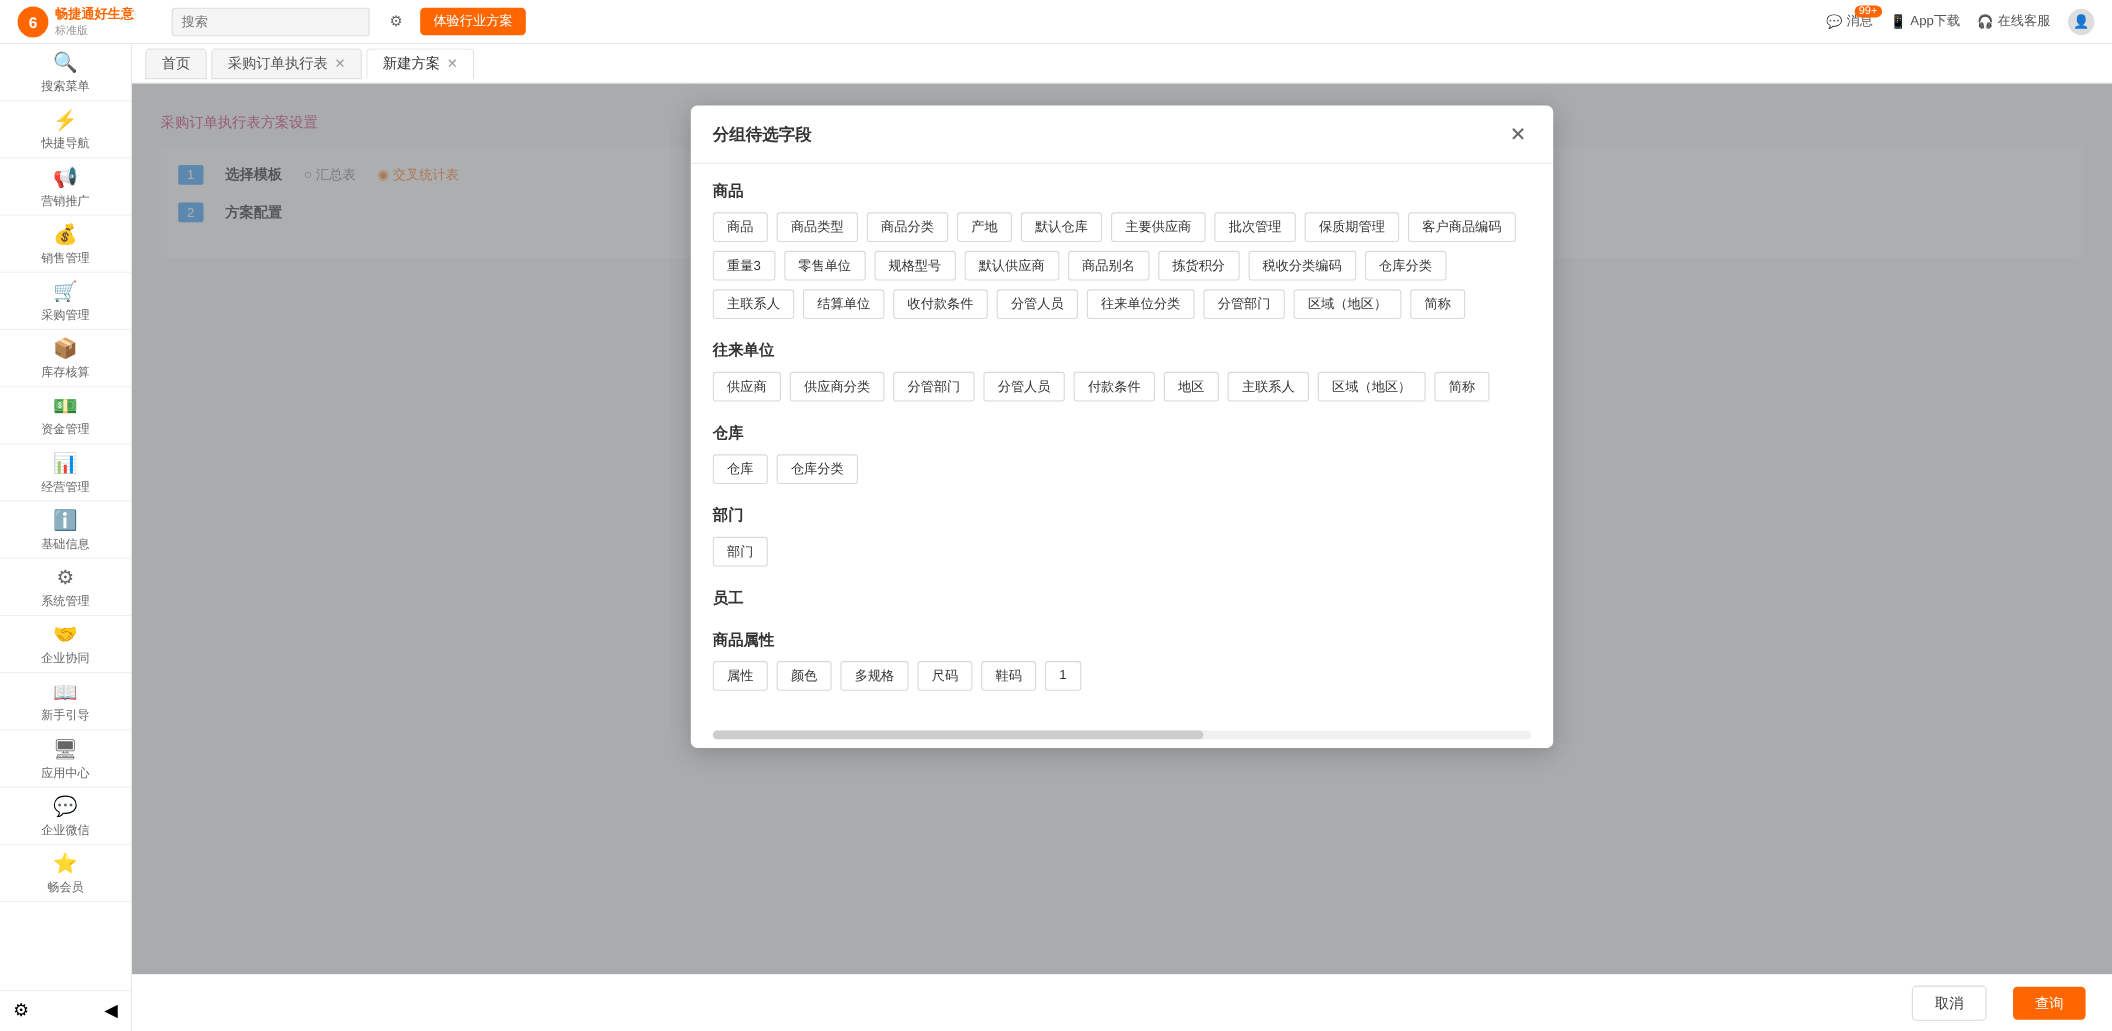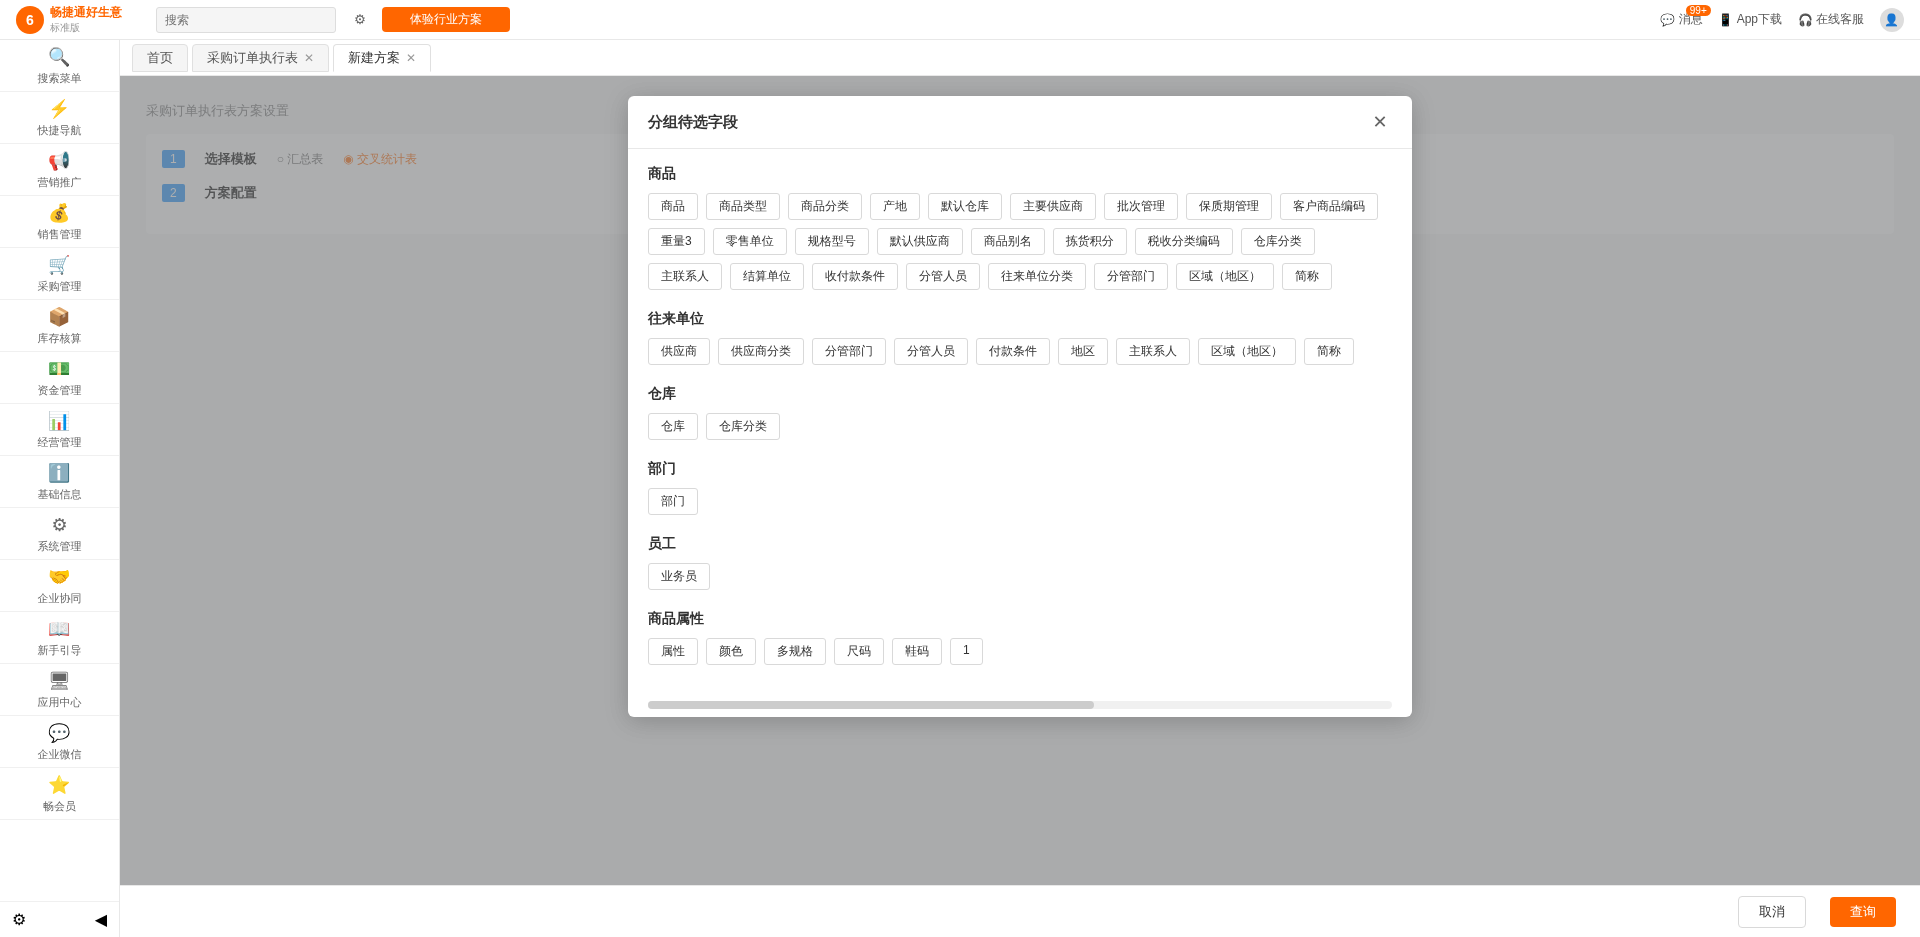--- a/index.html
+++ b/index.html
@@ -32,21 +32,21 @@
       width: 100%; height: 26px; border: 1px solid #ddd; border-radius: 3px;
       padding: 0 8px; font-size: 12px; outline: none;
     }
     .header-middle { flex: 1; display: flex; align-items: center; gap: 8px; margin-left: 10px; }
     .gear-btn {
       width: 28px; height: 28px; border: none; background: none; cursor: pointer;
       display: flex; align-items: center; justify-content: center; color: #666;
     }
     .trial-btn {
       background: #f60; color: #fff; border: none; border-radius: 4px;
-      padding: 4px 28px; cursor: pointer; font-size: 12px; text-align: center;
+      padding: 4px 12px; cursor: pointer; font-size: 12px; text-align: center;
     }
     .header-right {
       display: flex; align-items: center; gap: 16px; font-size: 12px; color: #555;
     }
     .badge-wrap { position: relative; }
     .badge { position: absolute; top: -6px; right: -8px; background: #f60; color: #fff; border-radius: 8px; padding: 0 4px; font-size: 10px; }
     .header-right-item { display: flex; align-items: center; gap: 3px; cursor: pointer; }
 
     
     .tab-bar {
@@ -288,21 +288,21 @@
       <span class="tab-close">✕</span>
     </div>
     <div class="tab-item active">
       <span>新建方案</span>
       <span class="tab-close">✕</span>
     </div>
   </div>
 
 <div class="main-content page-bg">
   <div class="page-content-area">
-    <div style="font-size:13px;color:#737373;margin-bottom:14px;">采购订单执行表方案设置</div>
+    <div style="font-size:13px;color:#be185d;margin-bottom:14px;">采购订单执行表方案设置</div>
     <div style="background:#fff;padding:16px;border-radius:4px;">
       <div style="display:flex;align-items:center;gap:20px;margin-bottom:16px;">
         <span style="background:#1890ff;color:#fff;padding:2px 8px;border-radius:2px;font-size:12px;">1</span>
         <span style="font-size:13px;font-weight:bold;">选择模板</span>
         <span style="font-size:12px;color:#666;">○ 汇总表</span>
         <span style="font-size:12px;color:#f60;">◉ 交叉统计表</span>
       </div>
       <div style="display:flex;align-items:center;gap:20px;margin-bottom:16px;">
         <span style="background:#1890ff;color:#fff;padding:2px 8px;border-radius:2px;font-size:12px;">2</span>
         <span style="font-size:13px;font-weight:bold;">方案配置</span>
@@ -371,23 +371,20 @@
           </div>
         </div>
         <div class="field-section">
           <div class="section-title">部门</div>
           <div class="fields-grid">
             <div class="field-tag">部门</div>
           </div>
         </div>
         <div class="field-section">
           <div class="section-title">员工</div>
-          <div class="fields-grid">
-            <div class="field-tag">业务员</div>
-          </div>
         </div>
         <div class="field-section">
           <div class="section-title">商品属性</div>
           <div class="fields-grid">
             <div class="field-tag">属性</div>
             <div class="field-tag">颜色</div>
             <div class="field-tag">多规格</div>
             <div class="field-tag">尺码</div>
             <div class="field-tag">鞋码</div>
             <div class="field-tag">1</div>

